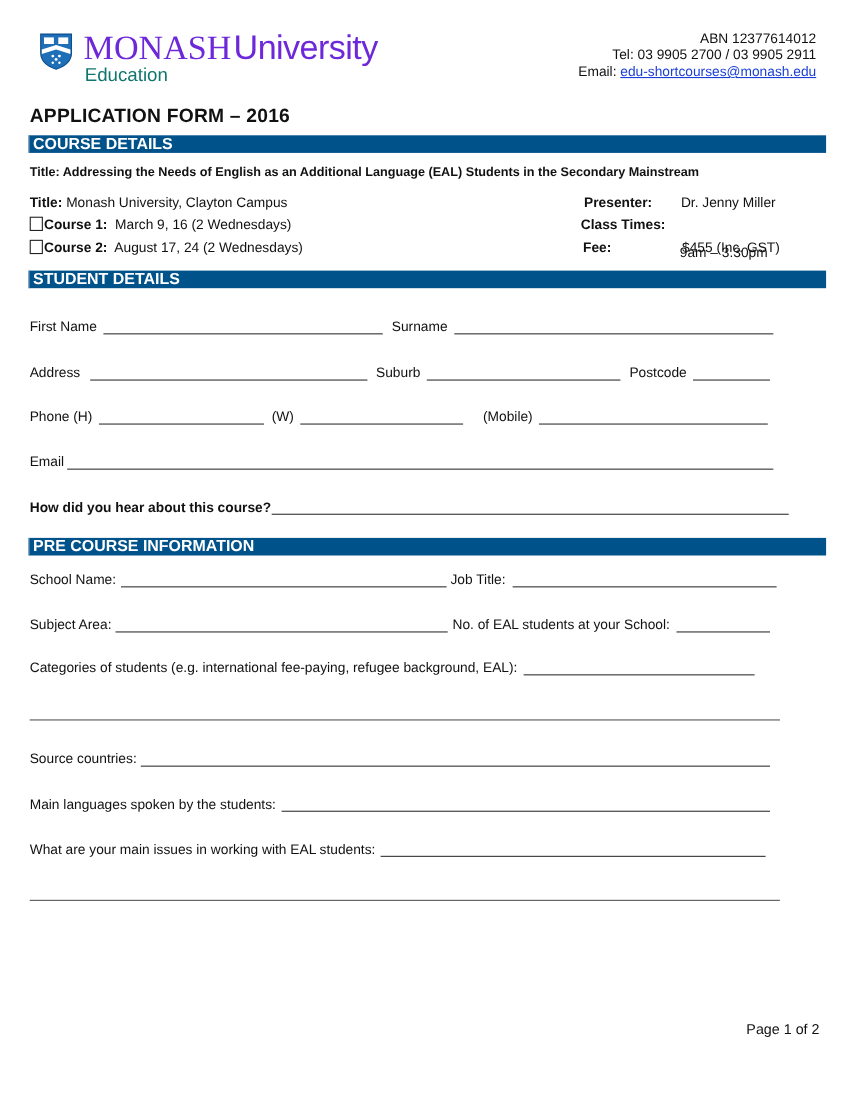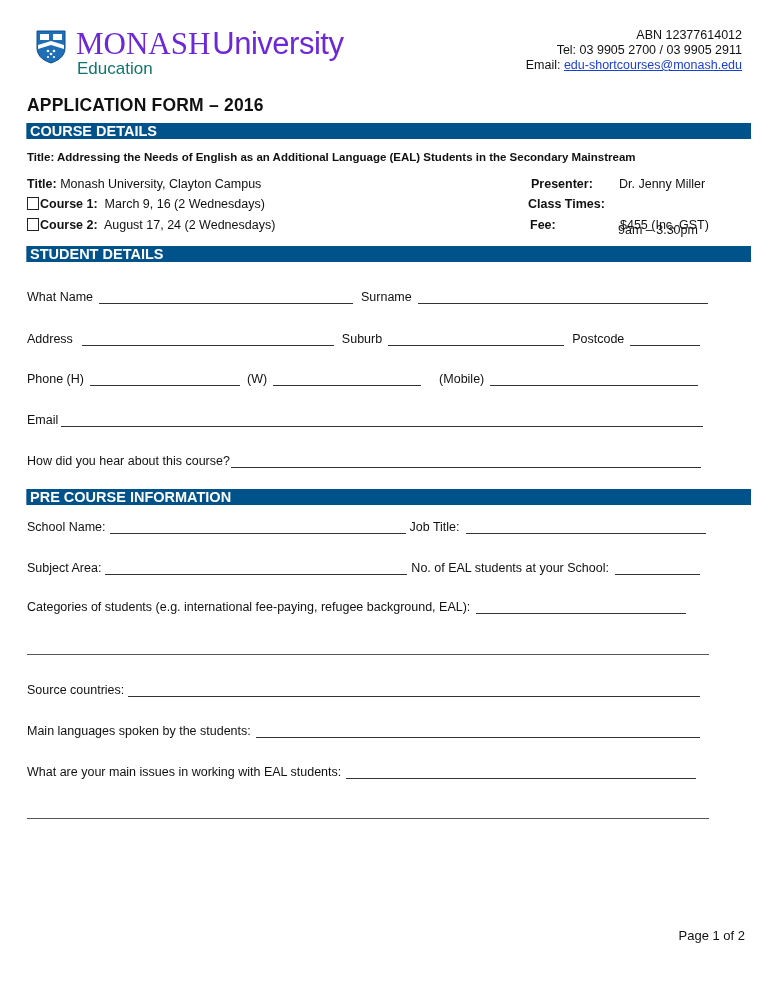--- a/index.html
+++ b/index.html
@@ -60,21 +60,21 @@
 <div class="abs small" style="left:531px; top:177px;"><b>Presenter:</b></div>
 <div class="abs small" style="left:619px; top:177px;">Dr. Jenny Miller</div>
 <div class="abs small" style="left:528px; top:197px;"><b>Class Times:</b></div>
 <div class="abs small" style="left:618px; top:186px;margin-top:37px;">9am – 3.30pm</div>
 <div class="abs small" style="left:530px; top:218px;"><b>Fee:</b></div>
 <div class="abs small" style="left:620px; top:218px;">$455 (Inc. GST)</div>
 
 <div class="abs bar" style="top:246px;">STUDENT DETAILS</div>
 
 <div class="abs field" style="left:27px; top:290px;">
-  <span>What Name</span>
+  <span>First Name</span>
   <span class="line" style="width:254px;"></span>
   <span style="margin-left:8px;text-align:right;">Surname</span>
   <span class="line" style="width:290px;"></span>
 </div>
 
 <div class="abs field" style="left:27px; top:332px;">
   <span>Address</span>
   <span class="line" style="width:252px; margin-left:9px;"></span>
   <span style="margin-left:8px;">Suburb</span>
   <span class="line" style="width:176px;"></span>
@@ -89,21 +89,21 @@
   <span class="line" style="width:148px;"></span>
   <span style="margin-left:18px;">(Mobile)</span>
   <span class="line" style="width:208px;"></span>
 </div>
 
 <div class="abs field" style="left:27px; top:413px;">
   <span>Email</span>
   <span class="line" style="width:642px; margin-left:3px;"></span>
 </div>
 
-<div class="abs field" style="left:27px; top:454px;">
+<div class="abs field" style="left:27px; top:454px;font-weight:bold;">
   <span>How did you hear about this course?</span>
   <span class="line" style="width:470px; margin-left:1px;"></span>
 </div>
 
 <div class="abs bar" style="top:489px;">PRE COURSE INFORMATION</div>
 
 <div class="abs field" style="left:27px; top:520px;">
   <span>School Name:</span>
   <span class="line" style="width:296px; margin-left:4px;"></span>
   <span style="margin-left:4px;">Job Title:</span>

